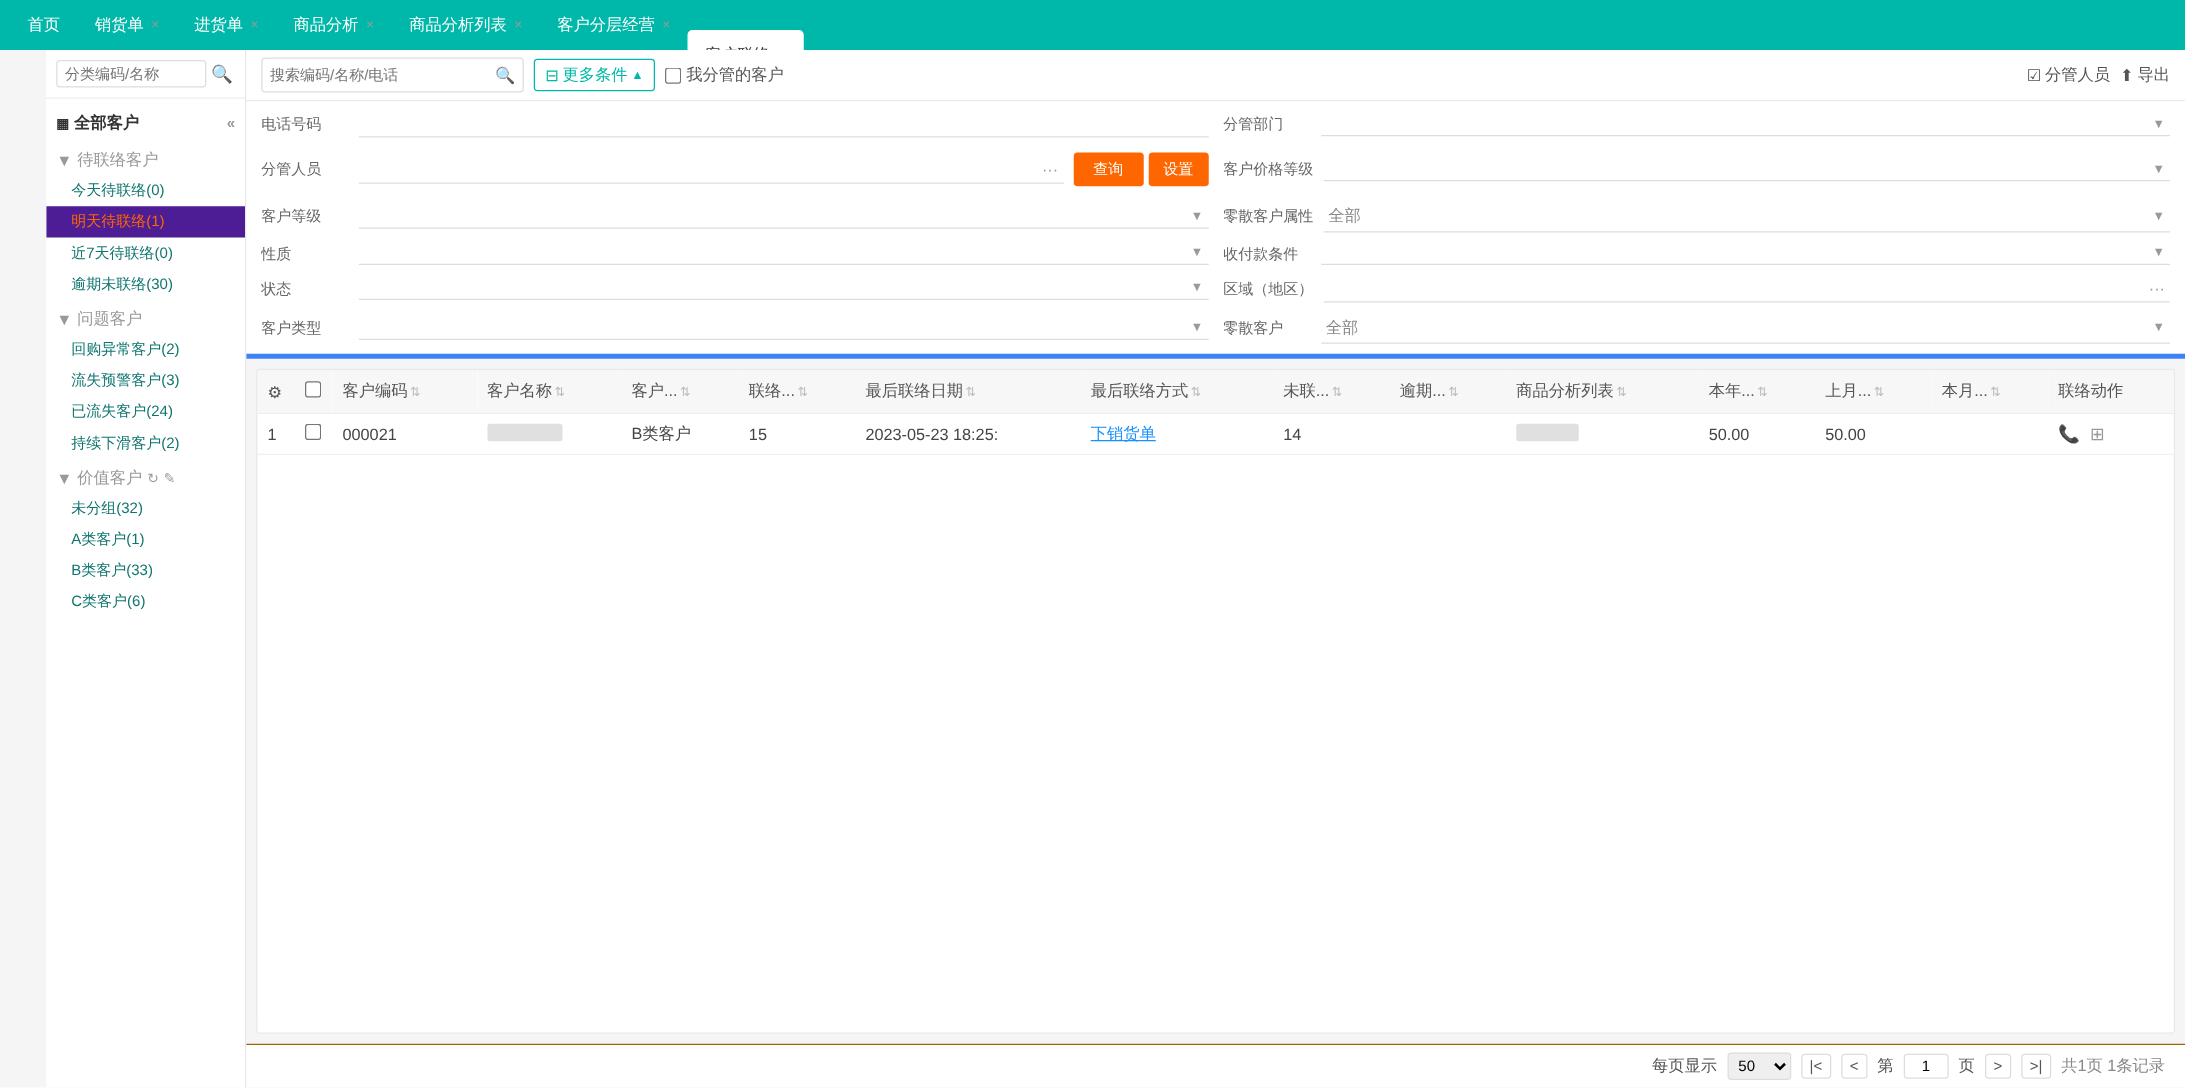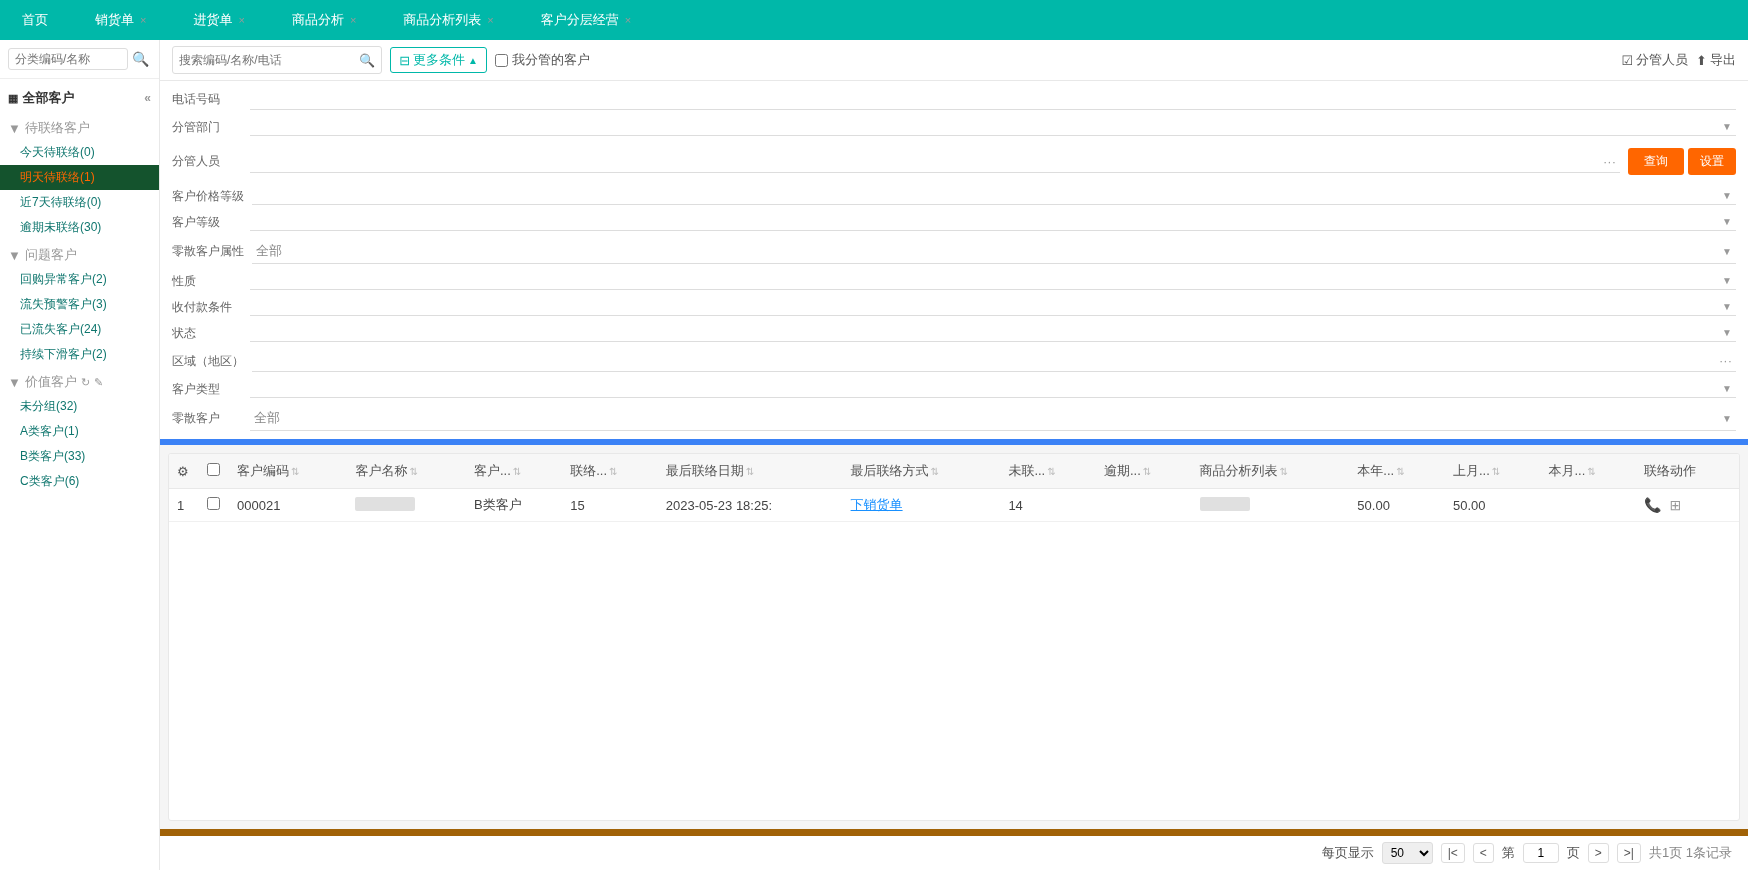--- a/index.html
+++ b/index.html
@@ -1,81 +1,81 @@
 <!DOCTYPE html>
 <html><head>
   <meta charset="utf-8">
   <style>
     * { box-sizing: border-box; margin: 0; padding: 0; font-family: 'Microsoft YaHei', Arial, sans-serif; font-size: 13px; }
     body { background: #f5f5f5; overflow-x: hidden; }
 
     
-    .top-nav { background: #00b8a9; display: flex; align-items: flex-start; height: 40px; padding: 0 8px; gap: 19px; }
+    .top-nav { background: #00b8a9; display: flex; align-items: center; height: 40px; padding: 0 8px; }
     .top-nav .nav-item { color: #fff; padding: 0 14px; height: 40px; display: flex; align-items: center; cursor: pointer; white-space: nowrap; font-size: 13px; }
     .top-nav .nav-item.active { background: #fff; color: #333; border-radius: 4px 4px 0 0; margin-top: 48px; }
     .top-nav .nav-item .close-x { margin-left: 6px; color: #999; font-size: 11px; }
     .top-nav .nav-item.active .close-x { color: #666; }
     .top-nav .home { color: #fff; font-size: 13px; padding: 0 14px; height: 40px; display: flex; align-items: center; cursor: pointer; }
 
     
-    .main-layout { display: flex; height: calc(100vh - 40px); }
+    .main-layout { display: flex; height: calc(100vh - 40px); margin-left: 37px; }
 
     
     .sidebar { width: 160px; background: #fff; border-right: 1px solid #e8e8e8; flex-shrink: 0; display: flex; flex-direction: column; }
     .sidebar-search { padding: 8px; display: flex; align-items: center; border-bottom: 1px solid #eee; }
     .sidebar-search input { border: 1px solid #ddd; border-radius: 3px; padding: 3px 6px; width: 120px; font-size: 12px; }
     .sidebar-search .search-btn { margin-left: 4px; color: #666; cursor: pointer; font-size: 14px; }
     .sidebar-content { flex: 1; overflow-y: auto; padding: 4px 0; }
     .sidebar-section-header { display: flex; align-items: center; padding: 6px 8px; font-weight: bold; font-size: 13px; color: #333; cursor: pointer; }
     .sidebar-section-header .collapse-icon { margin-left: auto; color: #999; font-size: 12px; }
     .sidebar-section-header .grid-icon { margin-right: 4px; font-size: 11px; }
     .sidebar-group-label { padding: 6px 8px 3px 8px; color: #999; font-size: 11px; display: flex; align-items: center; }
     .sidebar-group-label .arrow { margin-right: 4px; }
     .sidebar-sub-item { padding: 4px 12px 4px 20px; cursor: pointer; color: #0f766e; font-size: 12px; }
-    .sidebar-sub-item.active { background: #14532d; color: #ff6600; }
+    .sidebar-sub-item.active { background: #4c1d95; color: #ff6600; }
 
     
     .content-area { flex: 1; display: flex; flex-direction: column; overflow: hidden; }
 
     
     .toolbar { background: #fff; border-bottom: 1px solid #e8e8e8; padding: 6px 12px; display: flex; align-items: center; gap: 8px; }
     .search-input-wrap { display: flex; align-items: center; border: 1px solid #ddd; border-radius: 3px; padding: 0 6px; height: 28px; }
     .search-input-wrap input { border: none; outline: none; width: 180px; font-size: 12px; }
     .search-input-wrap .si { color: #999; font-size: 13px; cursor: pointer; }
     .filter-btn { display: flex; align-items: center; gap: 3px; color: #00b8a9; cursor: pointer; font-size: 12px; border: 1px solid #00b8a9; border-radius: 3px; padding: 3px 8px; }
     .filter-btn .arrow-down { font-size: 10px; }
     .my-customers { display: flex; align-items: center; gap: 4px; color: #555; font-size: 12px; cursor: pointer; }
     .my-customers input[type=checkbox] { cursor: pointer; }
     .toolbar-right { margin-left: auto; display: flex; align-items: center; gap: 8px; }
     .batch-btn { color: #555; font-size: 12px; cursor: pointer; display: flex; align-items: center; gap: 3px; }
     .export-btn { color: #555; font-size: 12px; cursor: pointer; display: flex; align-items: center; gap: 3px; }
 
     
-    .filter-panel { background: #fff; border-bottom: 6px solid #3b82f6; padding: 8px 12px; display: grid; grid-template-columns: 1fr; gap: 8px 12px; }
+    .filter-panel { background: #fff; border-bottom: 4px solid #3b82f6; padding: 8px 12px; display: grid; grid-template-columns: 1fr 1fr; gap: 8px 12px; }
     .filter-row { display: flex; align-items: center; gap: 8px; }
     .filter-label { color: #666; font-size: 12px; white-space: nowrap; min-width: 70px; }
     .filter-input { flex: 1; border: none; border-bottom: 1px solid #ddd; padding: 3px 4px; font-size: 12px; outline: none; }
     .filter-select { flex: 1; display: flex; align-items: center; border-bottom: 1px solid #ddd; padding: 3px 4px; cursor: pointer; font-size: 12px; color: #888; }
     .filter-select .caret { margin-left: auto; font-size: 10px; color: #999; }
     .filter-actions { display: flex; align-items: flex-start; justify-content: flex-end; gap: 8px; padding: 4px 0; }
     .btn-query { background: #ff6600; color: #fff; border: none; border-radius: 3px; padding: 5px 16px; cursor: pointer; font-size: 12px; }
     .btn-setting { background: #ff6600; color: #fff; border: none; border-radius: 3px; padding: 5px 12px; cursor: pointer; font-size: 12px; }
 
     
     .table-wrap { flex: 1; overflow: auto; background: #fff; margin: 8px; border: 1px solid #e8e8e8; border-radius: 3px; }
     table { width: 100%; border-collapse: collapse; font-size: 12px; }
     thead th { background: #f7f7f7; border-bottom: 1px solid #e8e8e8; padding: 8px 8px; text-align: left; white-space: nowrap; color: #555; font-weight: 500; position: sticky; top: 0; z-index: 1; }
     thead th .sort-icon { color: #bbb; margin-left: 2px; font-size: 10px; }
     tbody td { border-bottom: 1px solid #f0f0f0; padding: 7px 8px; color: #444; white-space: nowrap; }
     .link-text { color: #1890ff; cursor: pointer; text-decoration: underline; }
     .action-icons { display: flex; gap: 8px; align-items: center; }
     .action-icon { color: #999; cursor: pointer; font-size: 14px; }
 
     
-    .table-footer { background: #fff; border-top: 7px solid #a16207; padding: 6px 16px; display: flex; align-items: center; justify-content: flex-end; gap: 8px; font-size: 12px; color: #555; }
+    .table-footer { background: #fff; border-top: 1px solid #a16207; padding: 6px 16px; display: flex; align-items: center; justify-content: flex-end; gap: 8px; font-size: 12px; color: #555; }
     .page-size-select { border: 1px solid #ddd; border-radius: 3px; padding: 2px 4px; font-size: 12px; }
     .page-nav-btn { border: 1px solid #ddd; background: #fff; border-radius: 3px; padding: 2px 6px; cursor: pointer; color: #555; font-size: 12px; }
     .page-nav-btn:disabled { color: #ccc; cursor: not-allowed; }
     .page-input { border: 1px solid #ddd; border-radius: 3px; padding: 2px 4px; width: 36px; text-align: center; font-size: 12px; }
     .total-text { color: #888; text-align: center; }
 
     
     ::-webkit-scrollbar { width: 6px; height: 6px; }
     ::-webkit-scrollbar-track { background: #f1f1f1; }
     ::-webkit-scrollbar-thumb { background: #ccc; border-radius: 3px; }

